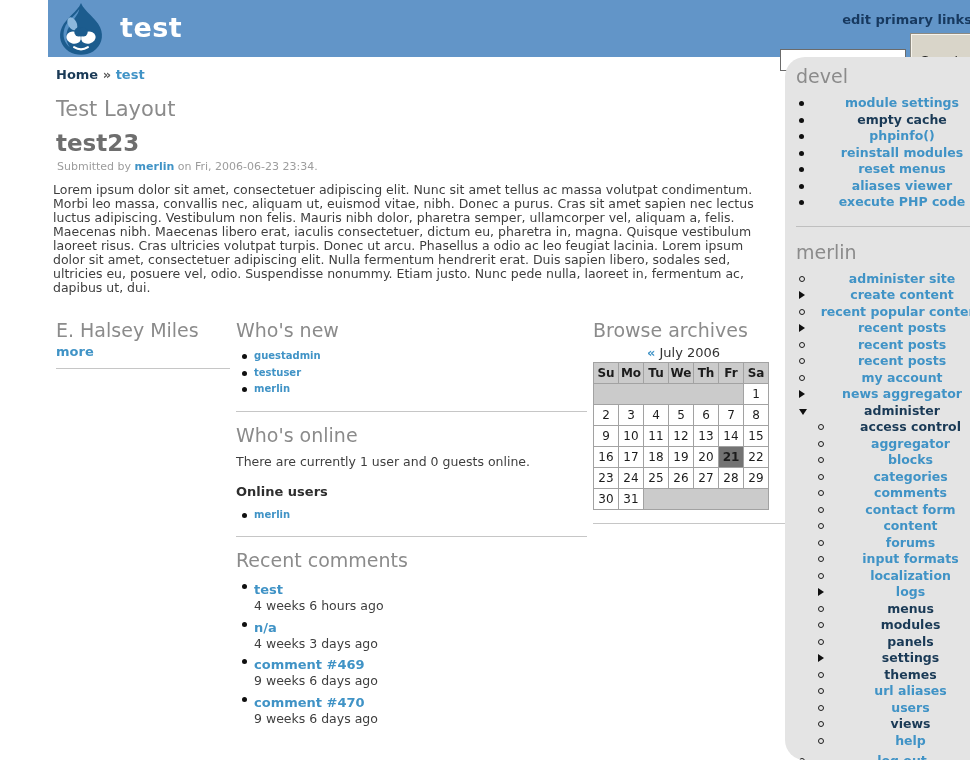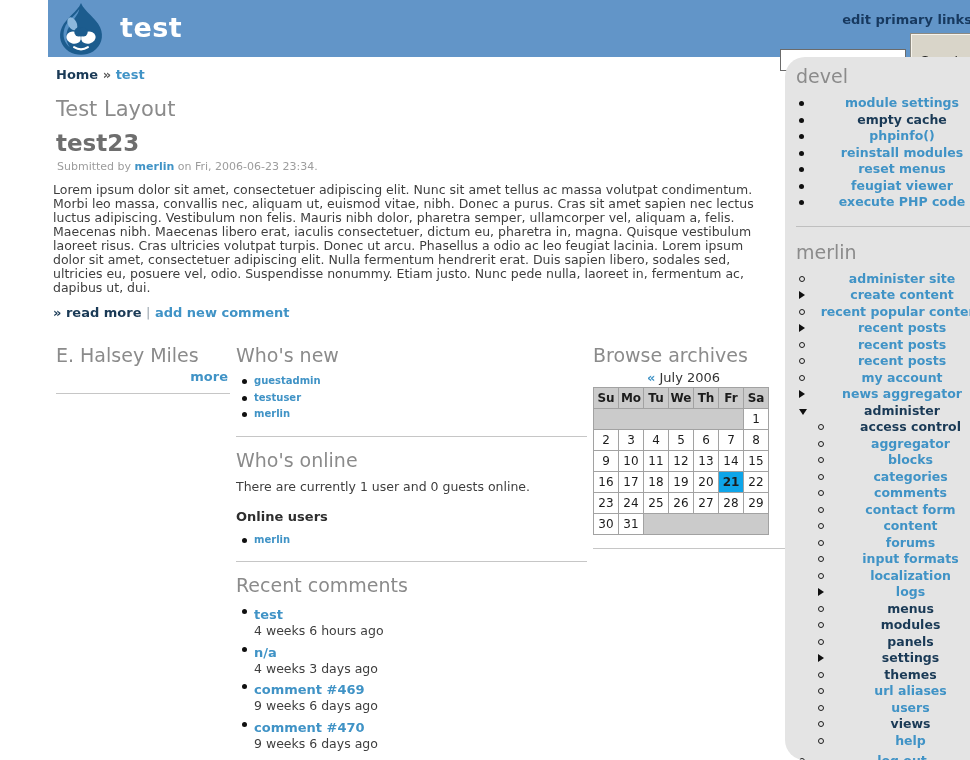--- a/index.html
+++ b/index.html
@@ -65,21 +65,21 @@
   .node-links { margin:10px 0 0 5px; font-size:13px; font-weight:bold; }
   .node-links .marker { color:#1a3a56; }
   .node-links .divider { color:#9aa4ad; font-weight:normal; }
 
   .cols { display:grid; grid-template-columns:182px 357px 198px; margin-top:25px; }
   .col h2 { font-size:19px; font-weight:normal; color:#8b8b8b; line-height:20px; margin:0; }
   .col-hr { border:0; border-top:1px solid #c6c6c6; margin:13px 0; }
   .col1 { padding-left:8px; }
   .col2 { padding-left:6px; }
   .col3 { padding-left:6px; }
-  .more-row { text-align:right; margin-top:4px; font-size:13px; padding-right:2px; }
+  .more-row { margin-top:4px; font-size:13px; padding-right:2px; }
   .col1 .col-hr { margin-top:9px; }
 
   ul.plain { list-style:none; margin-top:8px; }
   ul.plain li { position:relative; padding-left:18px; line-height:16.5px; font-size:10px; }
   ul.plain .bullet.disc { left:6px; top:6px; }
   .status-text { margin-top:9px; font-size:12.5px; color:#3e3e3e; }
   .sub-head { margin-top:15px; font-size:13px; font-weight:bold; color:#2e2e2e; }
   ul.comments { list-style:none; margin-top:9px; }
   ul.comments li { position:relative; padding-left:18px; margin-bottom:3px; }
   ul.comments .bullet.disc { left:6px; top:5px; }
@@ -87,21 +87,21 @@
   ul.comments .age { font-size:12.5px; line-height:15.5px; color:#3e3e3e; }
 
   
   .cal-caption { margin-top:5px; width:181px; text-align:center; font-size:13px; color:#333; }
   .cal-caption .prev { font-weight:bold; color:#4093c6; }
   table.cal { border-collapse:collapse; margin-top:2px; font-size:12px; }
   .cal th, .cal td { border:1px solid #a2a2a2; width:24px; height:20px; text-align:center; padding:0; }
   .cal th { background:#cbcbcb; color:#1c1c1c; font-weight:bold; }
   .cal td { background:#fff; color:#1c1c1c; }
   .cal td.empty { background:#cbcbcb; }
-  .cal td.selected { background:#0ea5e9; font-weight:bold; }
+  .cal td.selected { background:#737373; font-weight:bold; }
 </style>
 </head>
 <body>
 
 <div class="page">
 
   <div class="header">
     <a class="logo">
       <svg width="52" height="54" viewBox="0 0 60 62">
         <path d="M30 1 C34 11 47 18 52 29 C57 40 53 51 44 57 C35 62 25 62 16 57 C7 51 3 40 8 29 C13 18 26 11 30 1 Z" fill="#1c5c8e"></path>
@@ -138,21 +138,21 @@
 
   <div class="sidebar">
     <div class="sidebar-inner">
       <h2 class="block-title">devel</h2>
       <ul class="menu" id="devel-list">
           <li class="mi depth0"><span class="bullet disc"></span><a class="lnk">module settings</a></li>
           <li class="mi depth0"><span class="bullet disc"></span><a class="lnk visited">empty cache</a></li>
           <li class="mi depth0"><span class="bullet disc"></span><a class="lnk">phpinfo()</a></li>
           <li class="mi depth0"><span class="bullet disc"></span><a class="lnk">reinstall modules</a></li>
           <li class="mi depth0"><span class="bullet disc"></span><a class="lnk">reset menus</a></li>
-          <li class="mi depth0"><span class="bullet disc"></span><a class="lnk">feugiat viewer</a></li>
+          <li class="mi depth0"><span class="bullet disc"></span><a class="lnk">aliases viewer</a></li>
           <li class="mi depth0"><span class="bullet disc"></span><a class="lnk">execute PHP code</a></li>
         </ul>
       <hr class="side-hr">
       <h2 class="block-title">merlin</h2>
       <ul class="menu" id="merlin-list">
           <li class="mi depth0"><span class="bullet leaf"></span><a class="lnk">administer site</a></li>
           <li class="mi depth0"><span class="bullet collapsed"></span><a class="lnk">create content</a></li>
           <li class="mi depth0"><span class="bullet leaf"></span><a class="lnk">recent popular content</a></li>
           <li class="mi depth0"><span class="bullet collapsed"></span><a class="lnk">recent posts</a></li>
           <li class="mi depth0"><span class="bullet leaf"></span><a class="lnk">recent posts</a></li>
@@ -195,26 +195,20 @@
     <h1 class="page-title">Test Layout</h1>
     <h2 class="node-title">test23</h2>
     <div class="byline">
       <span>Submitted by</span>
       <a class="lnk">merlin</a>
       <span>on Fri, 2006-06-23 23:34.</span>
     </div>
 
     <p class="body-text">Lorem ipsum dolor sit amet, consectetuer adipiscing elit. Nunc sit amet tellus ac massa volutpat condimentum. Morbi leo massa, convallis nec, aliquam ut, euismod vitae, nibh. Donec a purus. Cras sit amet sapien nec lectus luctus adipiscing. Vestibulum non felis. Mauris nibh dolor, pharetra semper, ullamcorper vel, aliquam a, felis. Maecenas nibh. Maecenas libero erat, iaculis consectetuer, dictum eu, pharetra in, magna. Quisque vestibulum laoreet risus. Cras ultricies volutpat turpis. Donec ut arcu. Phasellus a odio ac leo feugiat lacinia. Lorem ipsum dolor sit amet, consectetuer adipiscing elit. Nulla fermentum hendrerit erat. Duis sapien libero, sodales sed, ultricies eu, posuere vel, odio. Suspendisse nonummy. Etiam justo. Nunc pede nulla, laoreet in, fermentum ac, dapibus ut, dui.</p>
 
-    <div class="node-links">
-      <span class="marker">»</span>
-      <a class="lnk visited">read more</a>
-      <span class="divider">|</span>
-      <a class="lnk">add new comment</a>
-    </div>
 
     <div class="cols">
 
       <div class="col col1">
         <h2>E. Halsey Miles</h2>
         <div class="more-row"><a class="lnk">more</a></div>
         <hr class="col-hr">
       </div>
 
       <div class="col col2">

